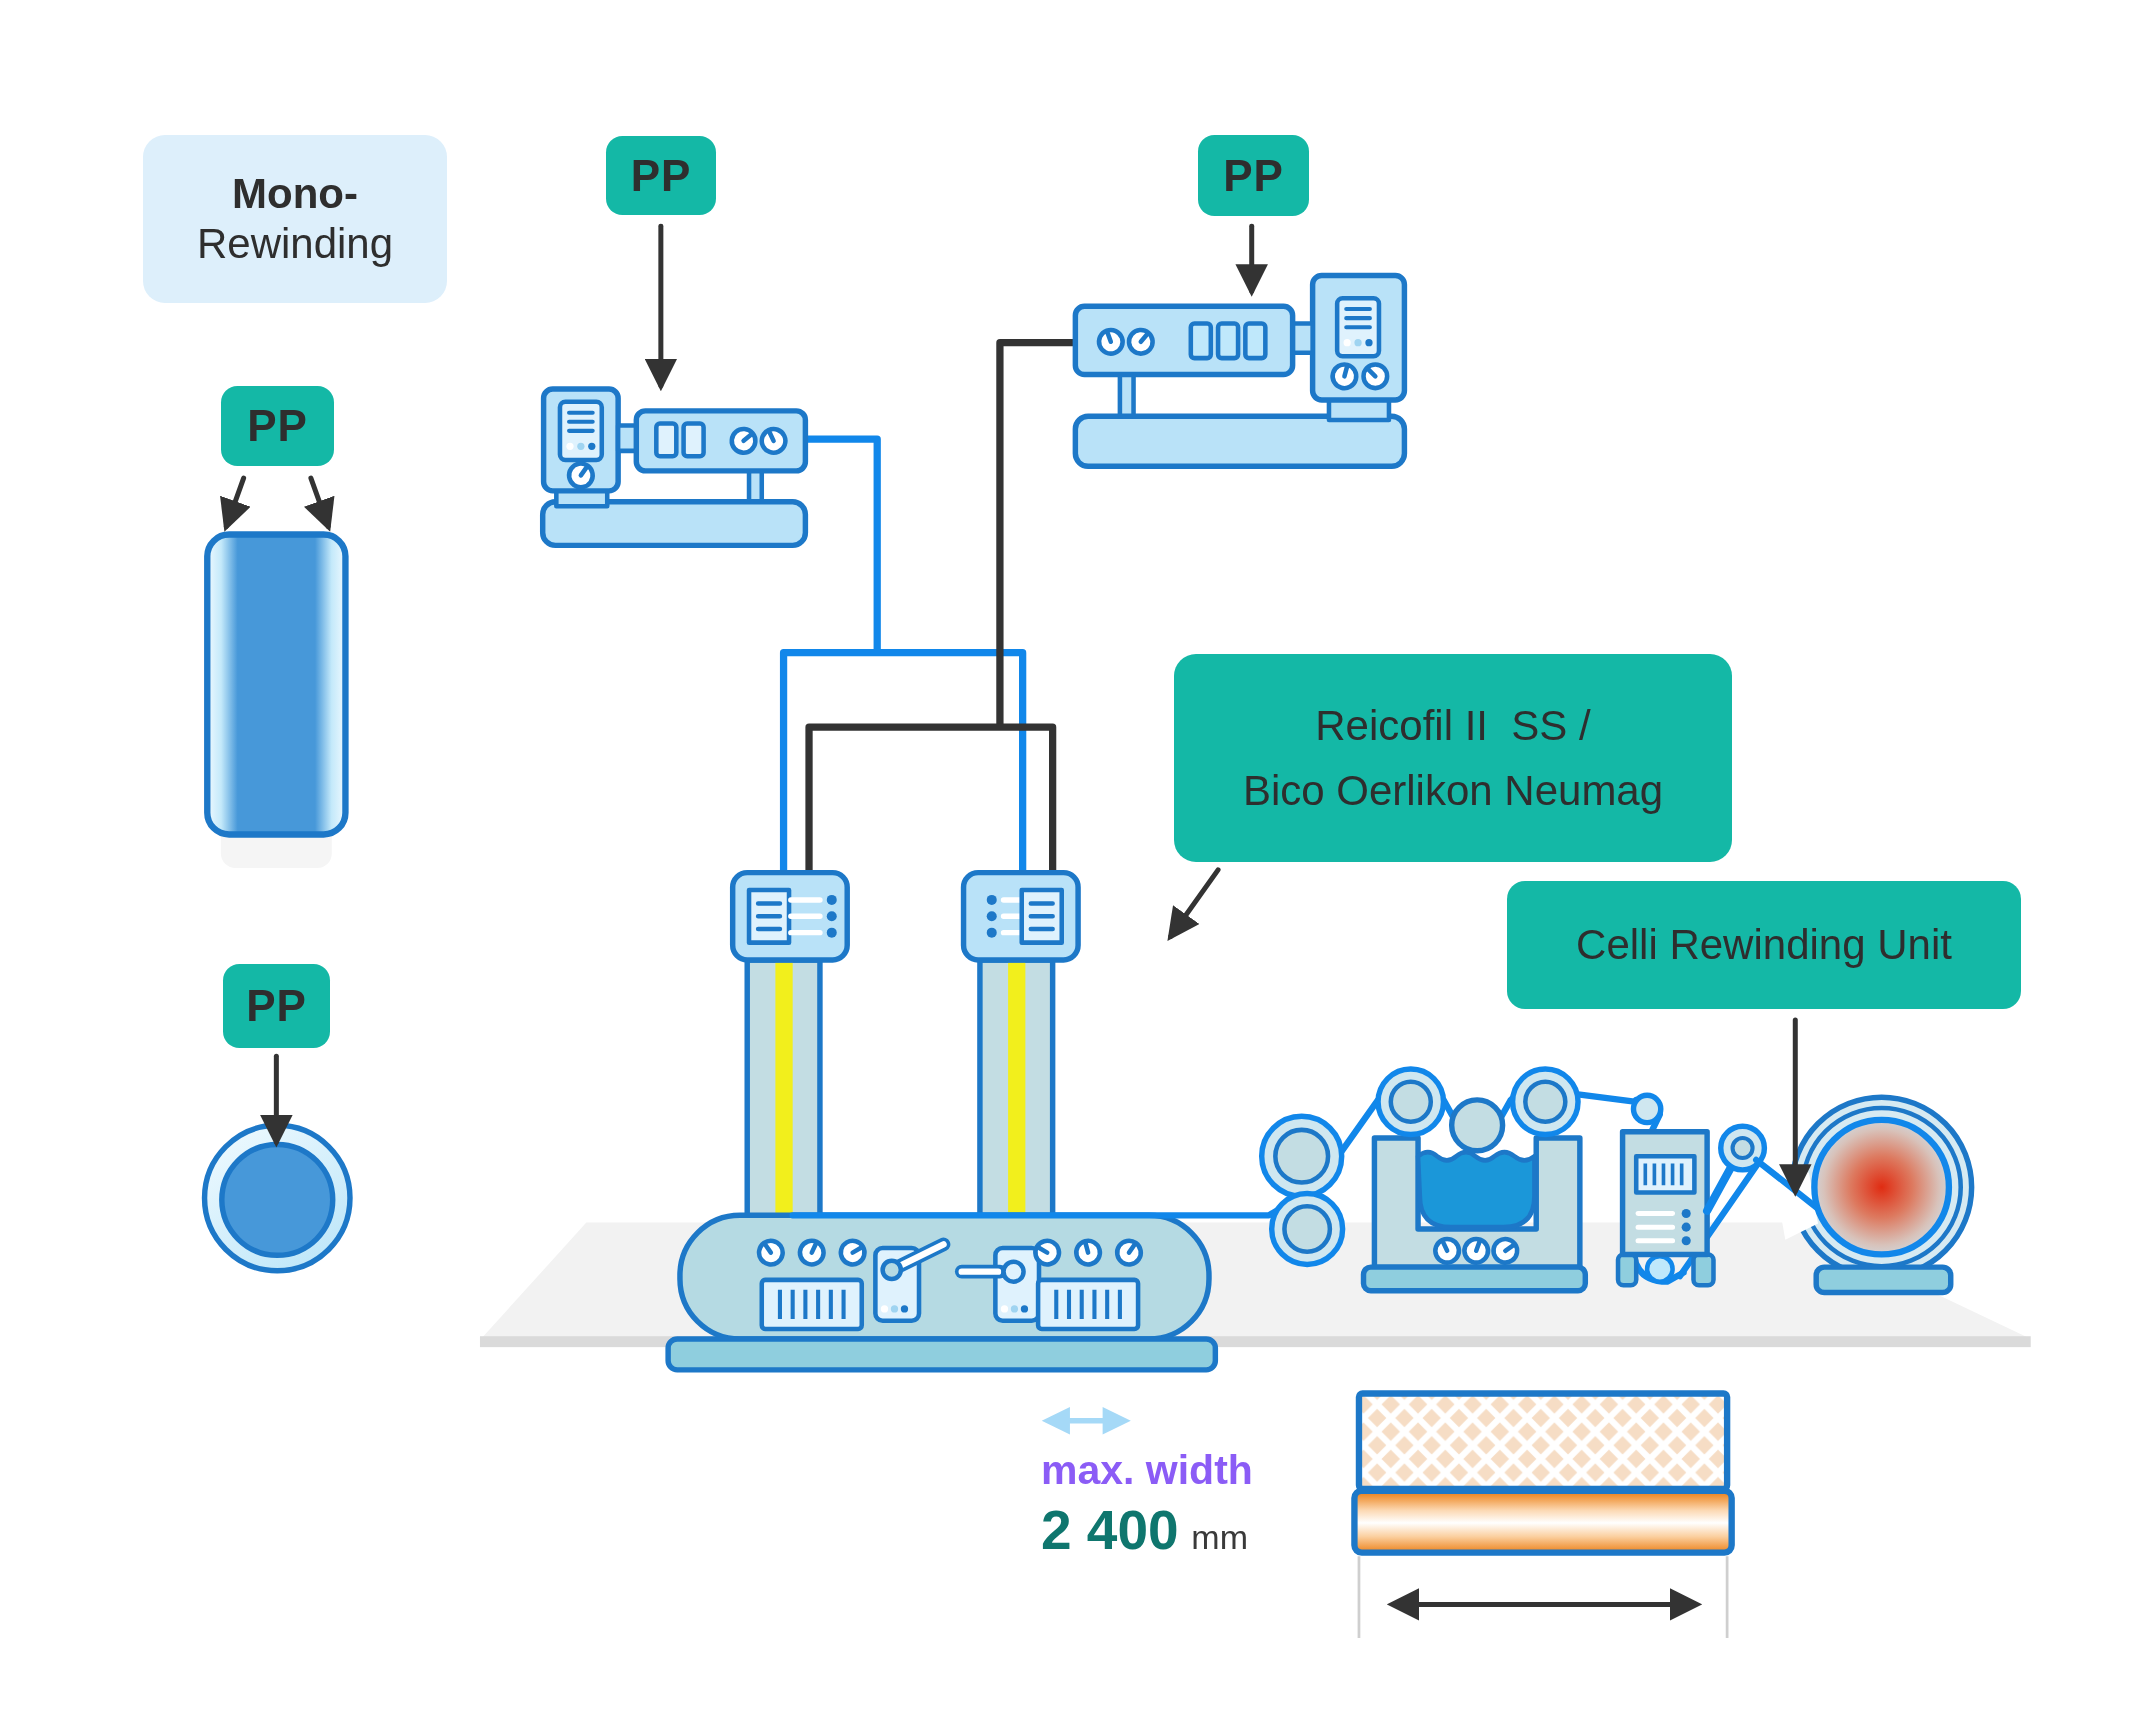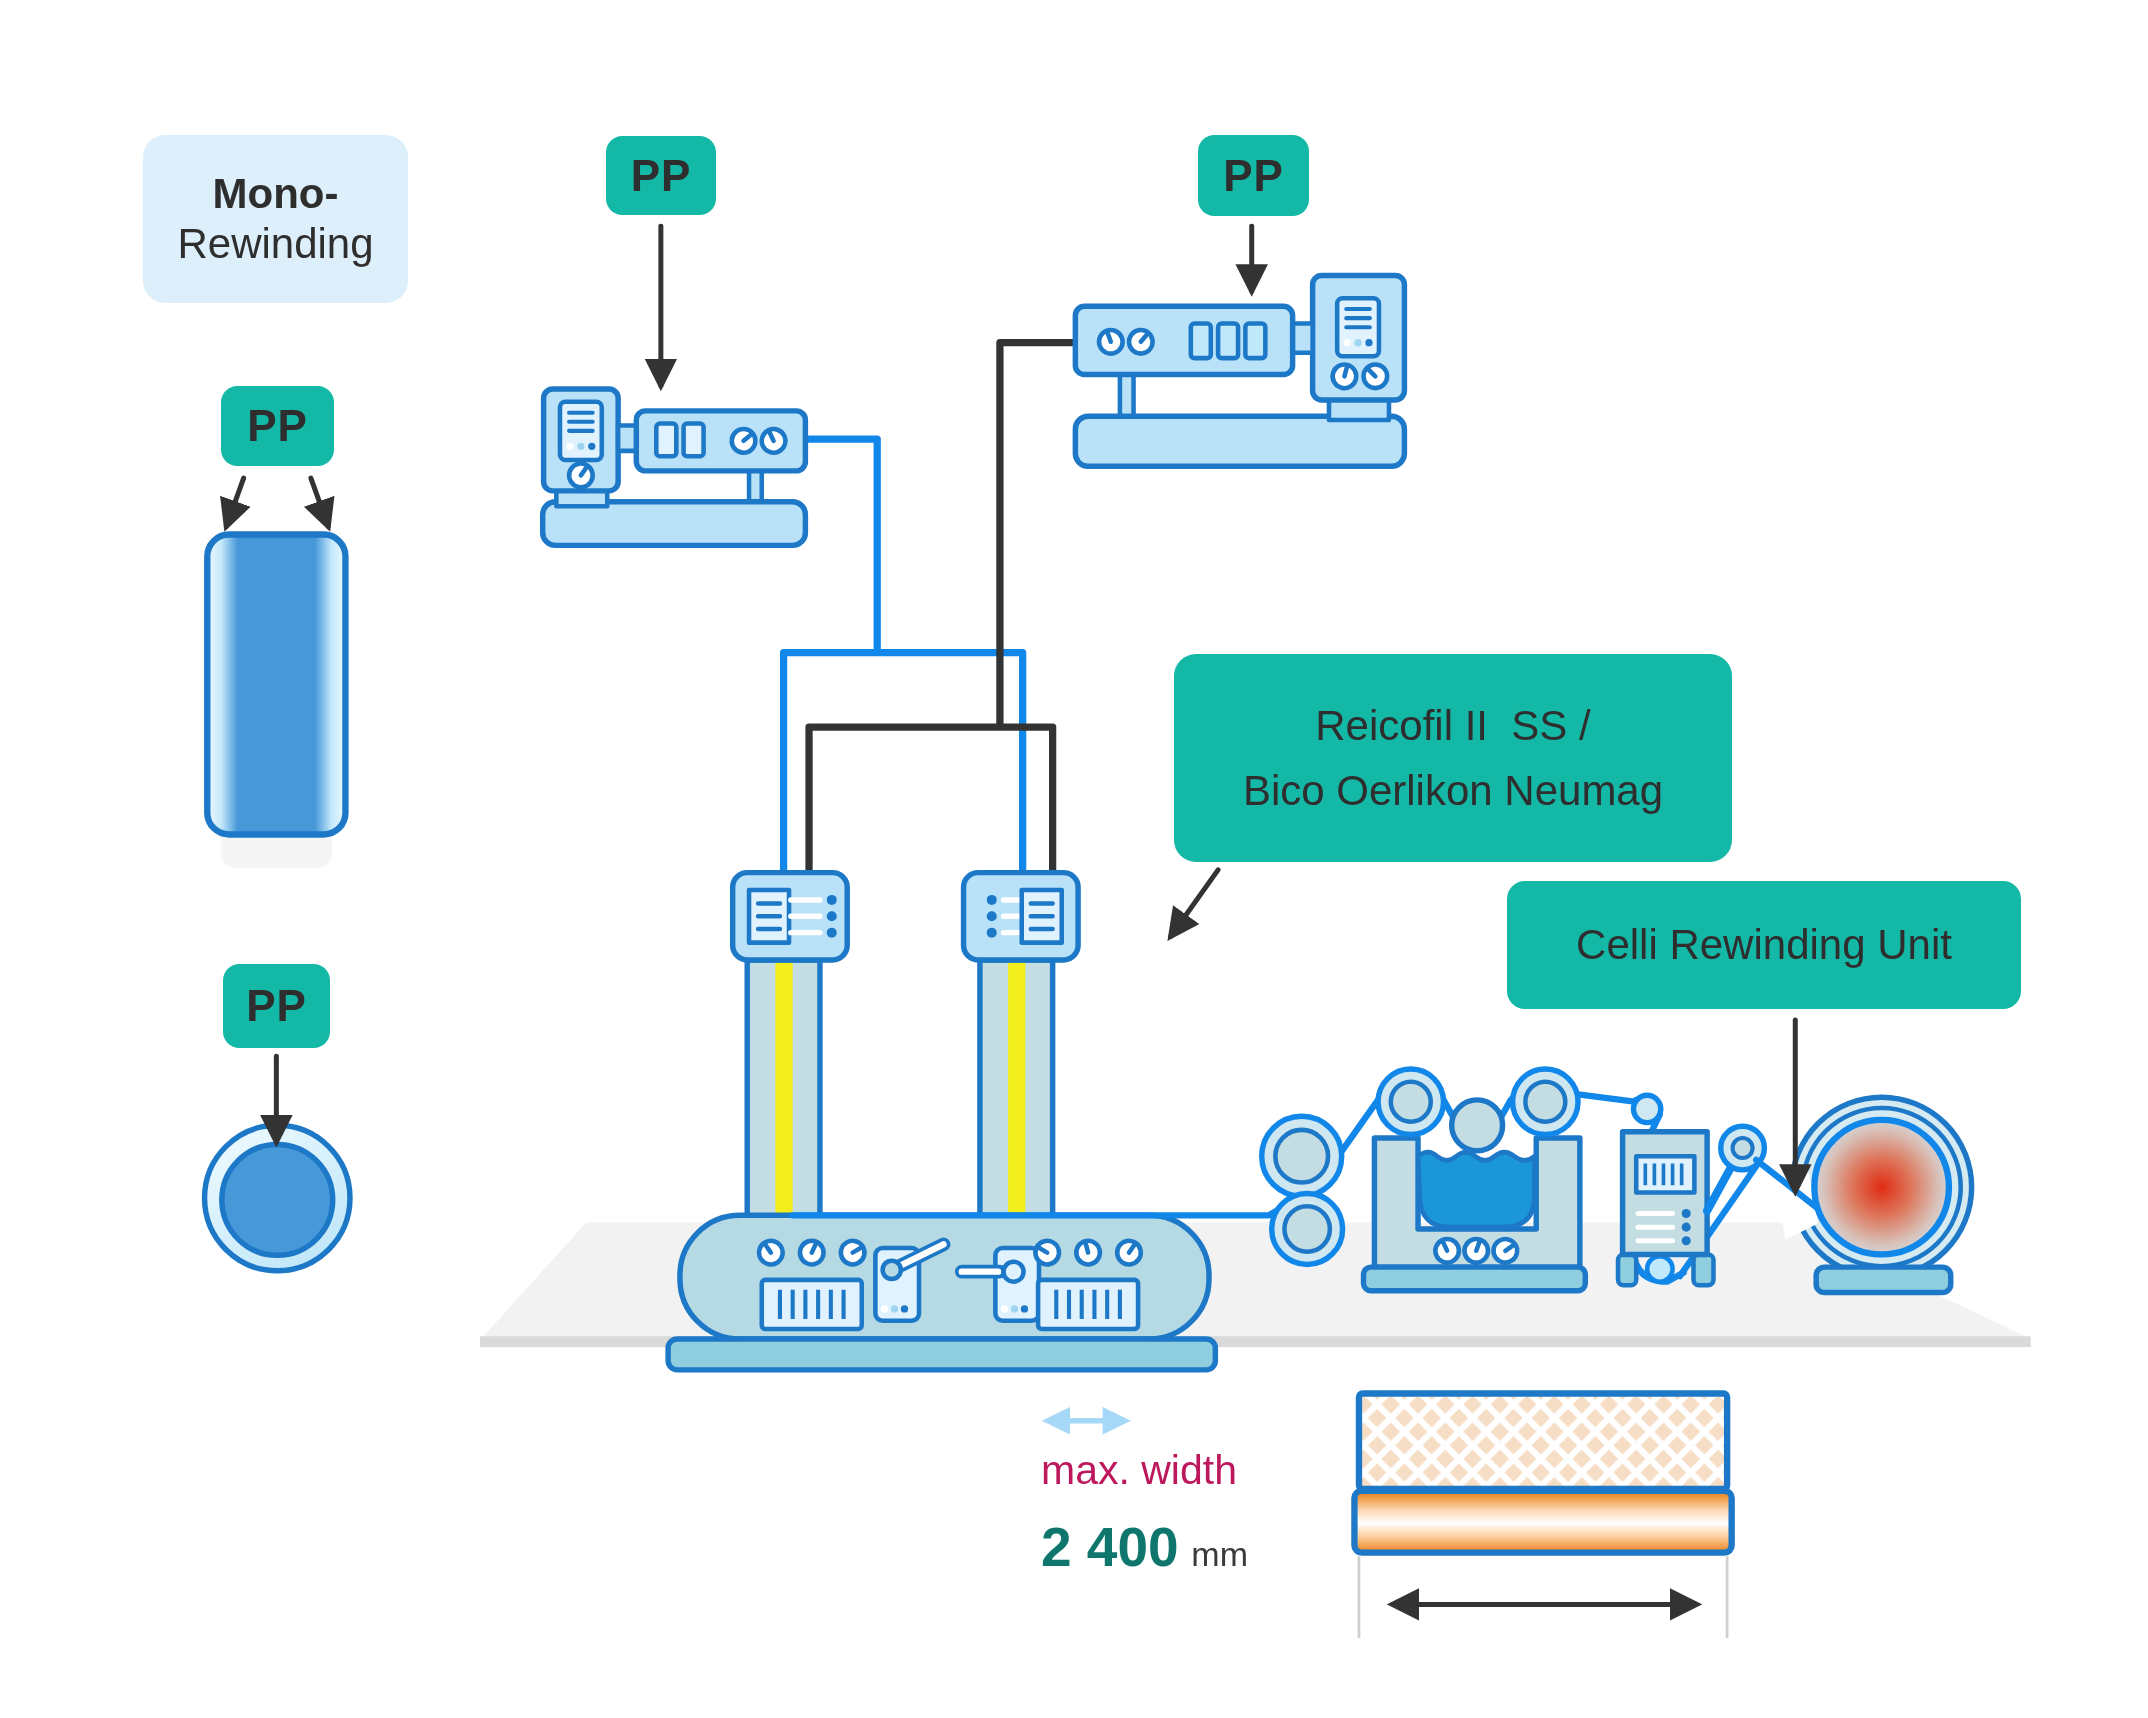--- a/index.html
+++ b/index.html
@@ -9,21 +9,21 @@
   .label{position:absolute;display:flex;flex-direction:column;align-items:center;justify-content:center;
          text-align:center;color:#2e2e2e;}
   .box-gray{background:#14b8a6;border-radius:16.4px;}
   .box-blue{background:#ddeffb;border-radius:22px;}
   .pp{font-size:44px;font-weight:bold;letter-spacing:0.9px;}
   .mono-line1{font-size:42px;font-weight:bold;line-height:1.2;}
   .mono-line2{font-size:42px;line-height:1.2;}
   .big-label{font-size:42px;line-height:1.55;}
   .ws-pre{white-space:pre;}
   .maxwidth{position:absolute;text-align:left;color:#2e2e2e;}
-  .maxwidth .cap{font-size:41px;color:#be185d;margin-bottom:21px;}
+  .maxwidth .cap{font-size:41px;color:#8b5cf6;margin-bottom:4px;font-weight:bold;}
   .maxwidth .val{font-size:55px;font-weight:bold;color:#0f766e;}
   .maxwidth .unit{font-size:34px;font-weight:normal;color:#3a3a3a;margin-left:12.7px;}
 </style>
 </head>
 <body>
 
 <div class="canvas">
 
 <svg class="diagram" width="2148" height="1718" viewBox="0 0 2363 1890">
   <defs>
@@ -265,21 +265,21 @@
     <path d="M268,526 L249,579" marker-end="url(#ah)"></path>
     <path d="M342,526 L361,579" marker-end="url(#ah)"></path>
     <path d="M304,1162 V1256" marker-end="url(#ah)"></path>
     <path d="M727,249 V424" marker-end="url(#ah)"></path>
     <path d="M1377,249 V320" marker-end="url(#ah)"></path>
     <path d="M1340,957 L1288,1030" marker-end="url(#ah)"></path>
     <path d="M1975,1122 V1310" marker-end="url(#ah)"></path>
   </g>
 </svg>
 
-<div class="label box-blue" style="left:143px;top:135px;width:265px;height:168px;">
+<div class="label box-blue" style="left:143px;top:135px;width:304px;height:168px;">
   <div class="mono-line1">Mono-</div>
   <div class="mono-line2">Rewinding</div>
 </div>
 
 <div class="label box-gray pp" style="left:221px;top:386px;width:113px;height:80px;">
   <span>PP</span>
 </div>
 
 <div class="label box-gray pp" style="left:606px;top:136px;width:110px;height:79px;">
   <span>PP</span>

